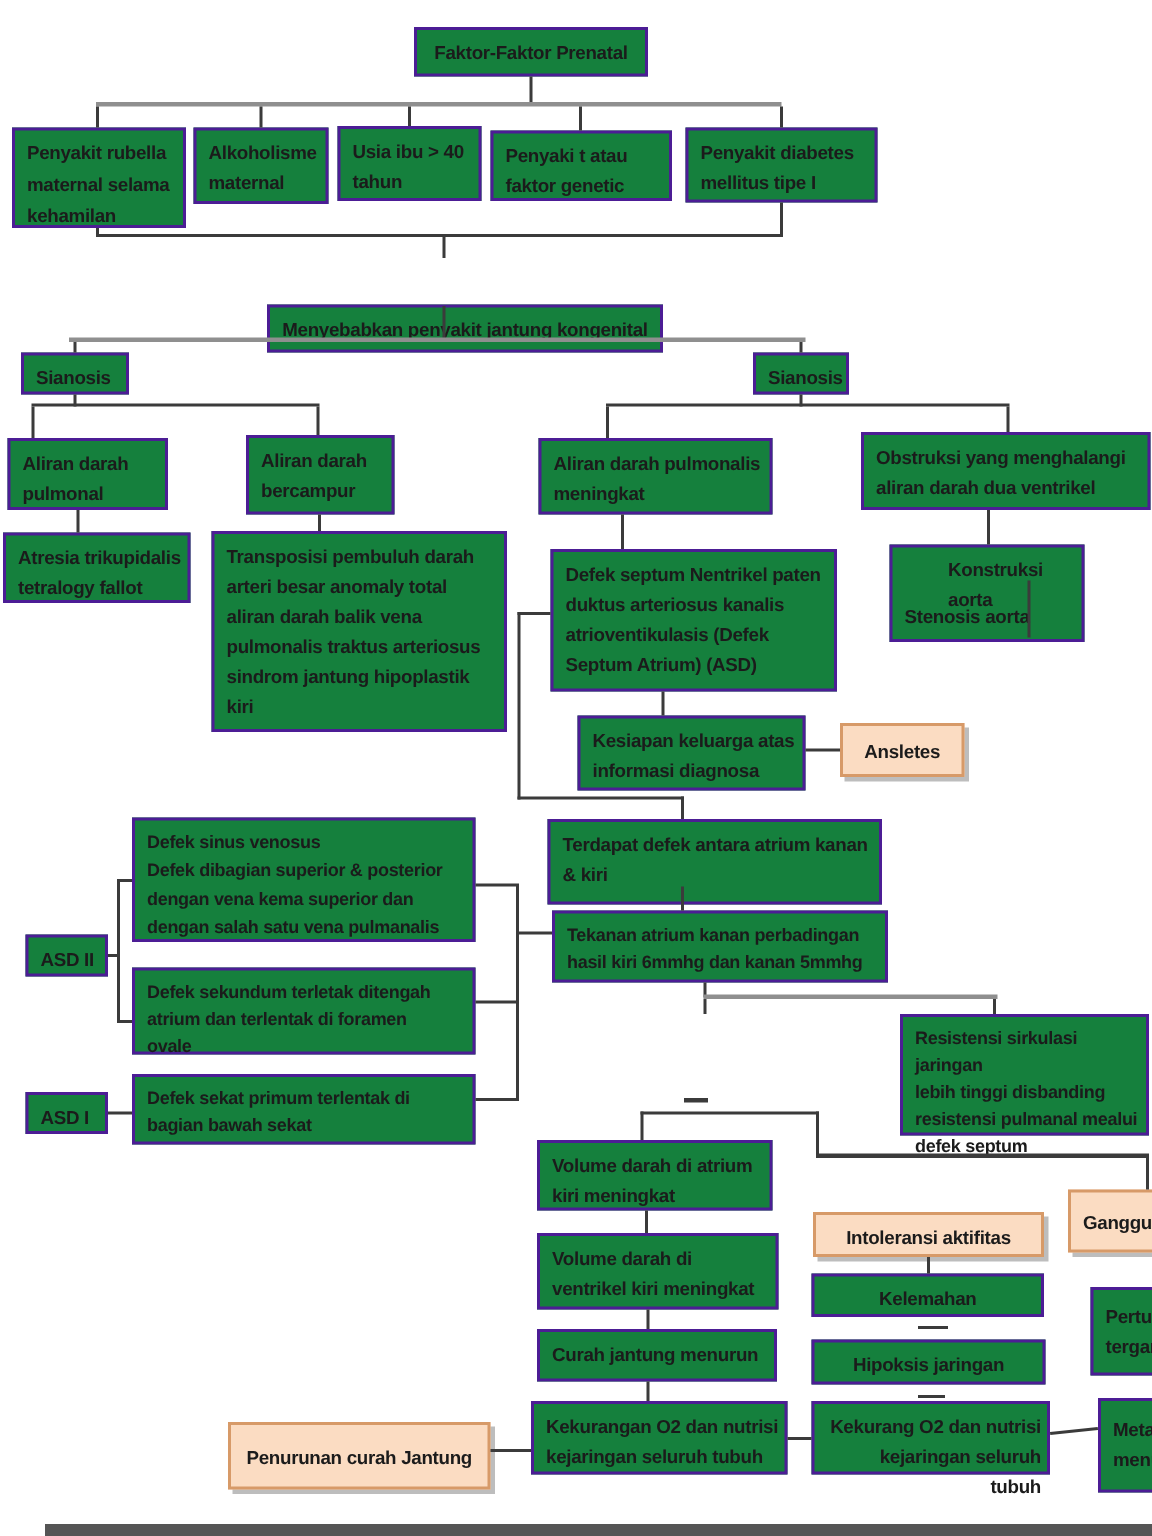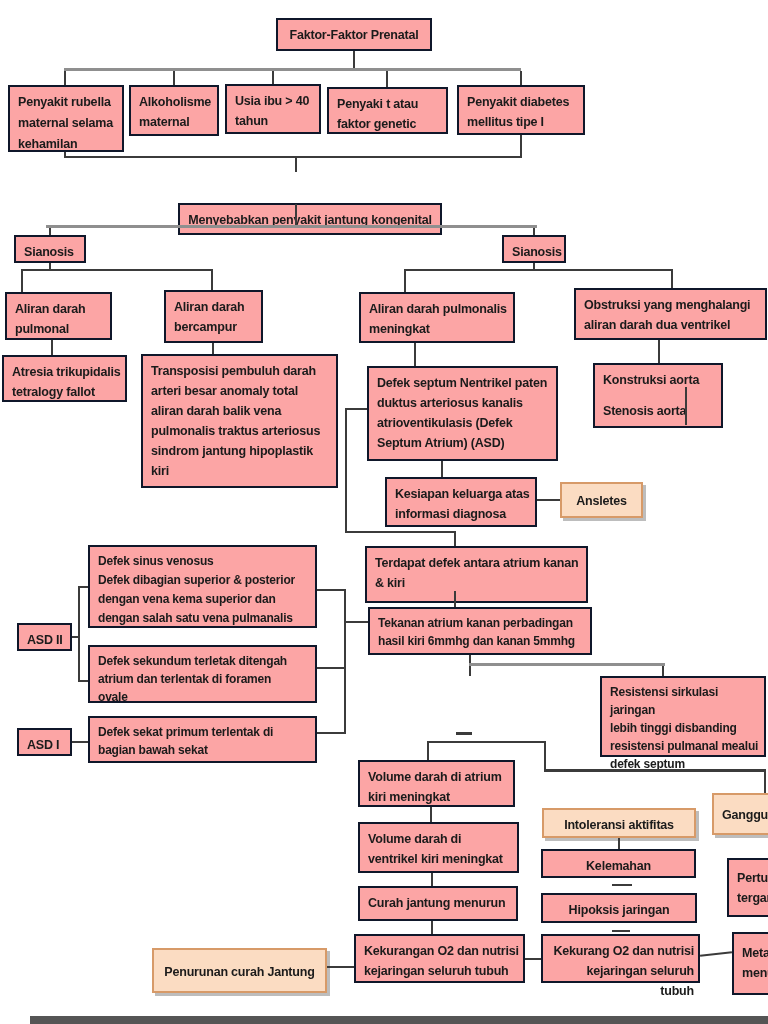--- a/index.html
+++ b/index.html
@@ -1,18 +1,18 @@
 <!DOCTYPE html>
 <html><head>
 <meta charset="utf-8">
 <style>
   html,body{margin:0;padding:0;background:#fff;}
   #canvas{position:relative;width:768px;height:1024px;background:#ffffff;overflow:hidden;
           font-family:"Liberation Sans","DejaVu Sans",sans-serif;}
-  .box{position:absolute;background:#fca5a5;border:2px solid #0f172a;box-sizing:border-box;
+  .box{position:absolute;background:#15803d;border:2px solid #4c1d95;box-sizing:border-box;
        color:#1b1b1b;font-weight:bold;font-size:12.5px;line-height:20px;letter-spacing:-0.2px;}
   .box .t{display:block;white-space:pre-line;padding:5px 4px 3px 8px;}
   .center .t{text-align:center;padding:5px 2px 3px 2px;}
   .orange{background:#fbdcc2;border:2px solid #d79a68;box-shadow:3px 3px 0 #bdbdbd;}
   .ln{position:absolute;background:#3b3b3b;}
   .gray{background:#8f8f8f;}
   .sm{font-size:12px;line-height:18px;}
 </style>
 </head>
 <body>
@@ -86,21 +86,21 @@
 kiri</span>
     </div>
   <div class="box" style="left:367px;top:366px;width:191px;height:95px;">
       <span class="t">Defek septum Nentrikel paten
 duktus arteriosus kanalis
 atrioventikulasis (Defek
 Septum Atrium) (ASD)</span>
     </div>
 
   <div class="box" style="left:593px;top:363px;width:130px;height:65px;">
-    <span class="t" style="padding-bottom:0;">Konstruksi aorta</span>
+    <span class="t" style="padding-bottom:0;margin-left:29px;">Konstruksi aorta</span>
     <span class="t" style="position:absolute;left:0;bottom:2px;padding-top:0;">Stenosis aorta</span>
     <div class="ln" style="left:90px;top:22px;width:2px;height:38px;"></div>
   </div>
 
   <div class="box" style="left:385px;top:477px;width:152px;height:50px;">
       <span class="t">Kesiapan keluarga atas
 informasi diagnosa</span>
     </div>
   <div class="box orange center" style="left:560px;top:482px;width:83px;height:36px;">
       <span class="t" style="padding-top:7px;">Ansletes</span>

